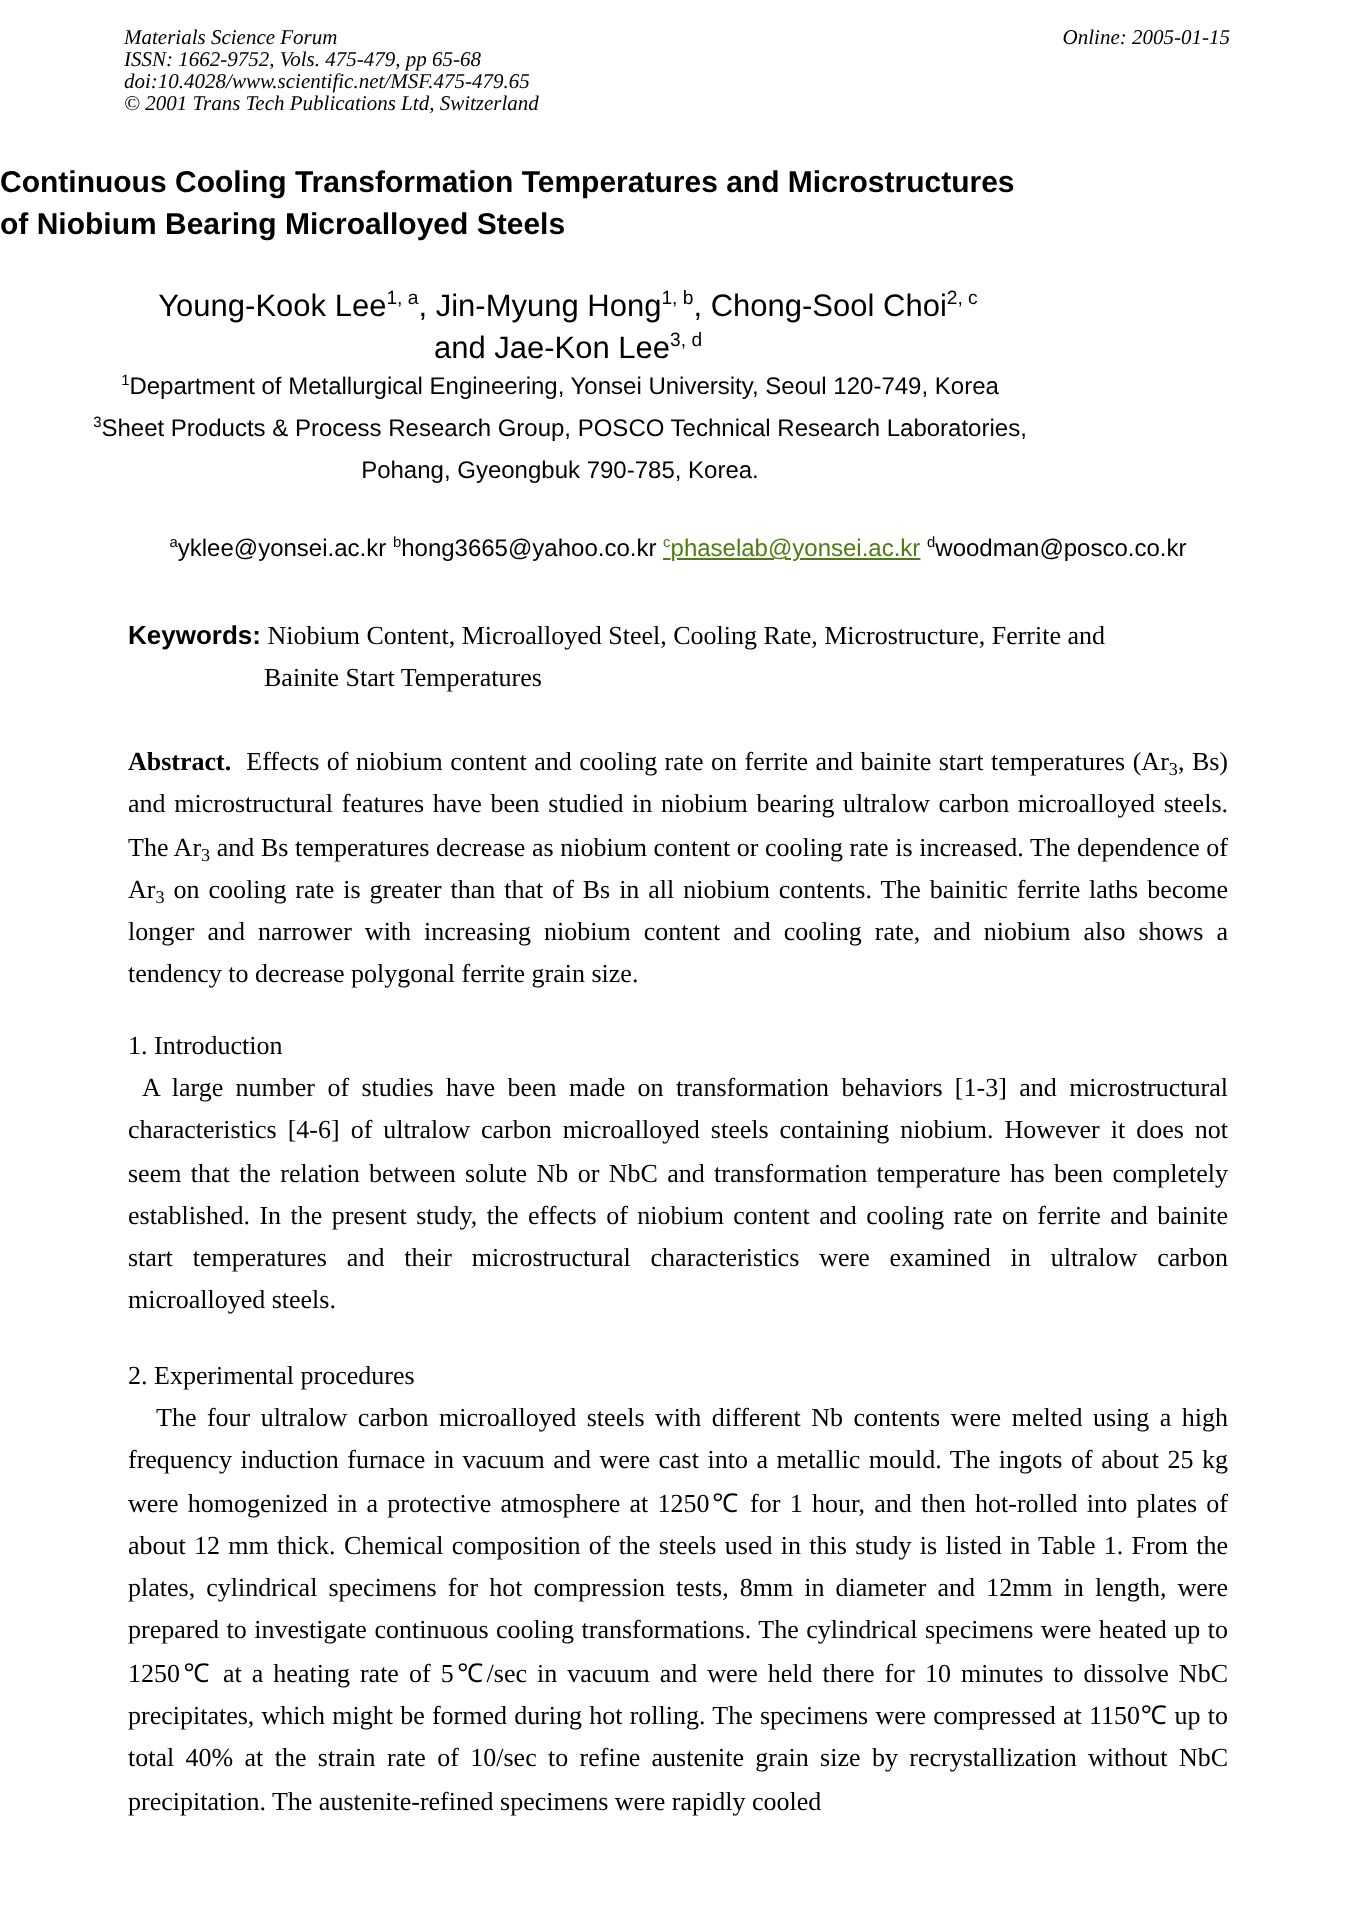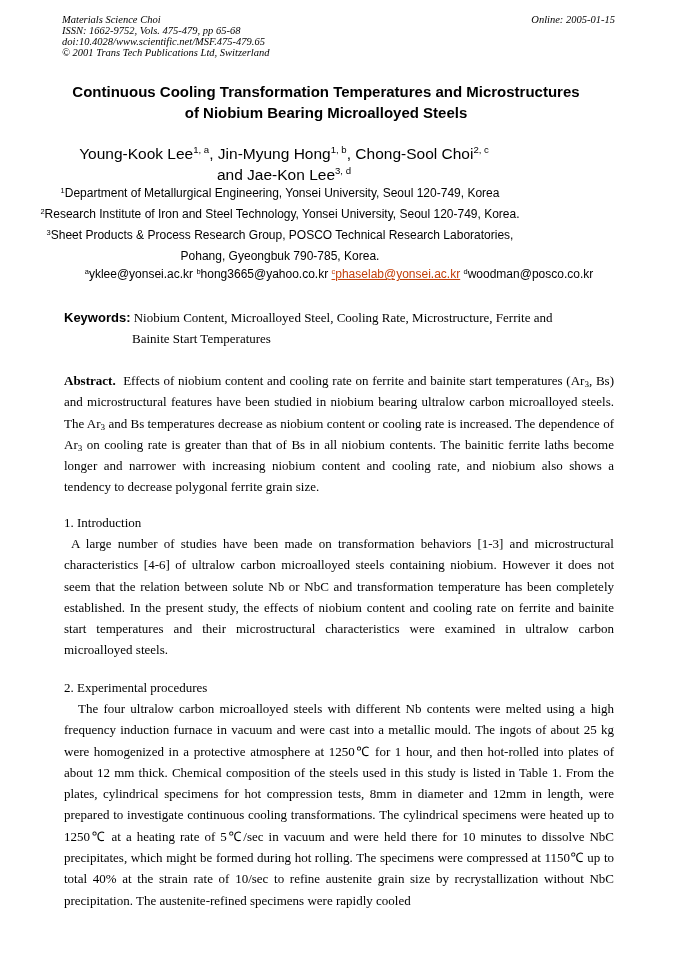--- a/index.html
+++ b/index.html
@@ -1,46 +1,46 @@
 <!DOCTYPE html>
 <html><head>
   <meta charset="utf-8">
   <style>
     html, body { margin: 0; padding: 0; background: #ffffff; }
     body { width: 678px; height: 959px; position: relative; overflow: hidden; color: #000; }
     .page { position: absolute; left: 0; top: 0; width: 678px; height: 959px; }
     .hdr-left { position: absolute; left: 62px; top: 14px; font-family: "Liberation Serif", serif; font-style: italic; font-size: 10.5px; line-height: 11px; }
     .hdr-left div { white-space: nowrap; }
     .hdr-right { position: absolute; right: 63px; top: 14px; font-family: "Liberation Serif", serif; font-style: italic; font-size: 10.5px; line-height: 11px; }
-    .title { position: absolute; left: 0; width: 652px; top: 81px; text-align: center; font-family: "Liberation Sans", sans-serif; font-weight: bold; font-size: 15px; line-height: 21px; }
+    .title { position: absolute; left: 0; width: 652px; top: 81px; text-align: left; font-family: "Liberation Sans", sans-serif; font-weight: bold; font-size: 15px; line-height: 21px; }
     .authors { position: absolute; left: 0; width: 568px; top: 143px; text-align: center; font-family: "Liberation Sans", sans-serif; font-size: 15.5px; line-height: 21px; }
     .authors sup, .aff sup, .emails sup { font-size: 0.62em; vertical-align: 0.6em; line-height: 0; }
     .aff { position: absolute; left: 0; width: 560px; top: 183px; text-align: center; font-family: "Liberation Sans", sans-serif; font-size: 12px; line-height: 21px; }
     .emails { position: absolute; left: 0; width: 678px; top: 264px; text-align: center; font-family: "Liberation Sans", sans-serif; font-size: 12px; line-height: 21px; }
-    .emails a { color: #c2410c; text-decoration: underline; }
+    .emails a { color: #4d7c0f; text-decoration: underline; }
     .kw { position: absolute; left: 64px; width: 560px; top: 307px; font-family: "Liberation Serif", serif; font-size: 13px; line-height: 21px; }
     .kw .kw-label { font-family: "Liberation Sans", sans-serif; font-weight: bold; }
     .kw .kw-line2 { padding-left: 68px; }
     .body-text { position: absolute; left: 64px; width: 550px; font-family: "Liberation Serif", serif; font-size: 13px; line-height: 21.3px; text-align: justify; }
     .body-text sub { font-size: 0.7em; vertical-align: -0.25em; line-height: 0; }
     .abstract { top: 370px; }
     .abstract .abs-label { font-weight: bold; }
     .sec-head { position: absolute; left: 64px; font-family: "Liberation Serif", serif; font-weight: normal; font-size: 13px; line-height: 21px; }
     .intro-head { top: 512px; }
     .intro-body { top: 533px; text-indent: 7px; }
     .exp-head { top: 677px; }
     .exp-body { top: 698px; text-indent: 14px; }
   </style>
 </head>
 <body>
 
 <div class="page">
 
   <div class="hdr-left">
-    <div>Materials Science Choi</div>
+    <div>Materials Science Forum</div>
     <div>ISSN: 1662-9752, Vols. 475-479, pp 65-68</div>
     <div>doi:10.4028/www.scientific.net/MSF.475-479.65</div>
     <div>© 2001 Trans Tech Publications Ltd, Switzerland</div>
   </div>
   <div class="hdr-right">Online: 2005-01-15</div>
 
   <div class="title">
     <div>Continuous Cooling Transformation Temperatures and Microstructures</div>
     <div>of Niobium Bearing Microalloyed Steels</div>
   </div>
@@ -49,21 +49,20 @@
     <div>
       <span>Young-Kook Lee</span><sup>1, a</sup><span>, </span><span>Jin-Myung Hong</span><sup>1, b</sup><span>, </span><span>Chong-Sool Choi</span><sup>2, c</sup>
     </div>
     <div>
       <span>and Jae-Kon Lee</span><sup>3, d</sup>
     </div>
   </div>
 
   <div class="aff">
     <div><sup>1</sup><span>Department of Metallurgical Engineering, Yonsei University, Seoul 120-749, Korea</span></div>
-    <div><sup>2</sup><span>Research Institute of Iron and Steel Technology, Yonsei University, Seoul 120-749, Korea.</span></div>
     <div><sup>3</sup><span>Sheet Products &amp; Process Research Group, POSCO Technical Research Laboratories,</span></div>
     <div><span>Pohang, Gyeongbuk 790-785, Korea.</span></div>
   </div>
 
   <div class="emails">
     <sup>a</sup><span>yklee@yonsei.ac.kr</span>
     <sup>b</sup><span>hong3665@yahoo.co.kr</span>
     <a><sup>c</sup><span>phaselab@yonsei.ac.kr</span></a>
     <sup>d</sup><span>woodman@posco.co.kr</span>
   </div>

